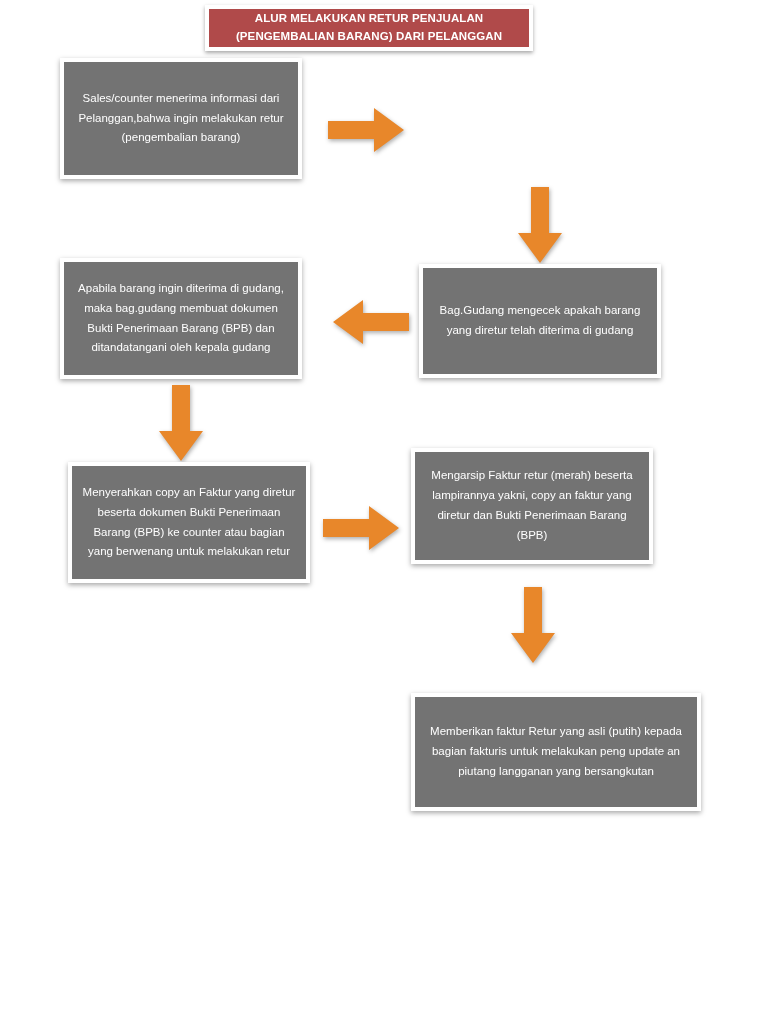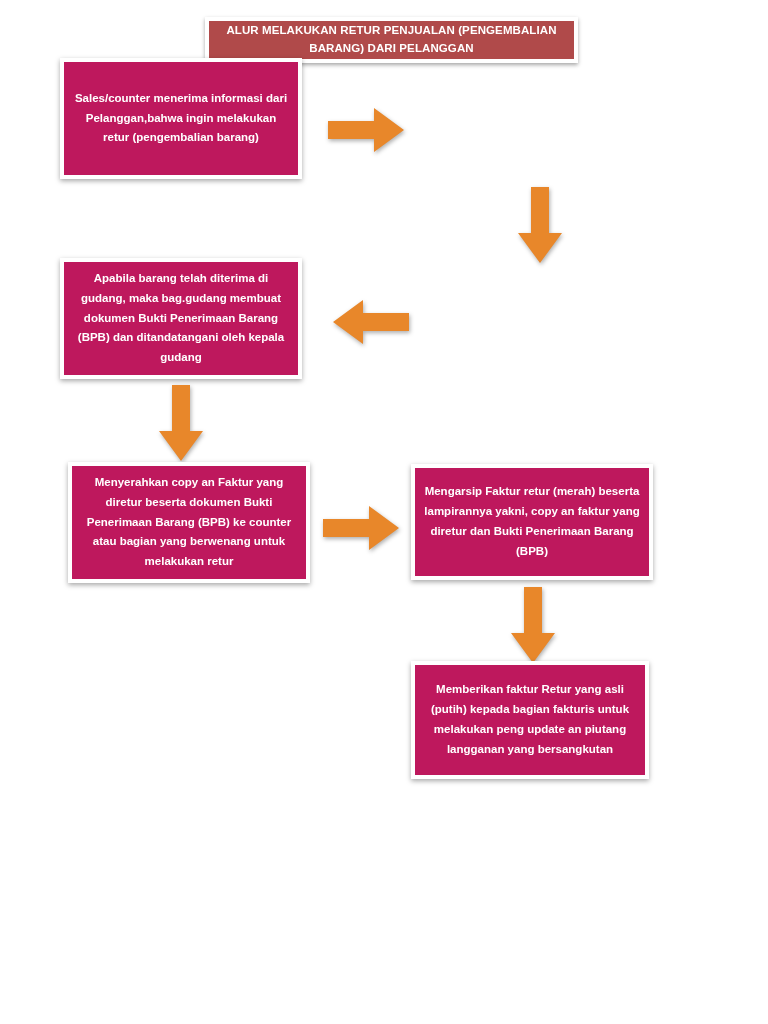--- a/index.html
+++ b/index.html
@@ -38,29 +38,29 @@
     font-size: 11.5px;
     line-height: 1.55;
     letter-spacing: 0.1px;
     padding: 4px 10px;
   }
 
   
   .pbox {
     position: absolute;
     box-sizing: border-box;
-    background: #be185d;
+    background: #737373;
     border: 4px solid #ffffff;
     box-shadow: 0 2px 5px rgba(0,0,0,0.35);
     display: flex;
     align-items: center;
     justify-content: center;
     text-align: center;
     color: #ffffff;
-    font-weight: bold;
+    font-weight: normal;
     font-size: 11.5px;
     line-height: 1.72;
     padding: 6px 8px;
   }
   .pbox .txt {
     display: block;
     width: 100%;
   }
 
   
@@ -68,75 +68,78 @@
     position: absolute;
     filter: drop-shadow(1px 2px 2px rgba(0,0,0,0.32));
   }
   .arrow svg { display: block; }
 </style>
 </head>
 <body>
 
 <div id="canvas">
 
-  <div class="title-banner" style="left:205px; top:17px; width:373px; height:46px;">
+  <div class="title-banner" style="left:205px; top:5px; width:328px; height:46px;">
     <span class="txt">ALUR MELAKUKAN RETUR PENJUALAN (PENGEMBALIAN BARANG) DARI PELANGGAN</span>
   </div>
 
   <div class="pbox" style="left:60px; top:58px; width:242px; height:121px;">
     <span class="txt">Sales/counter menerima informasi dari Pelanggan,bahwa ingin melakukan retur (pengembalian barang)</span>
   </div>
 
 
   <div class="arrow" style="left:328px; top:108px;">
     <svg width="76" height="44" viewBox="0 0 76 44">
       <polygon points="0,13 46,13 46,0 76,22 46,44 46,31 0,31" fill="#e8872a"></polygon>
     </svg>
   </div>
 
   <div class="arrow" style="left:518px; top:187px;">
     <svg width="44" height="76" viewBox="0 0 44 76">
       <polygon points="13,0 31,0 31,46 44,46 22,76 0,46 13,46" fill="#e8872a"></polygon>
     </svg>
   </div>
 
+  <div class="pbox" style="left:419px; top:264px; width:242px; height:114px;">
+    <span class="txt">Bag.Gudang mengecek apakah barang yang diretur telah diterima di gudang</span>
+  </div>
 
   <div class="arrow" style="left:333px; top:300px;">
     <svg width="76" height="44" viewBox="0 0 76 44">
       <polygon points="76,13 30,13 30,0 0,22 30,44 30,31 76,31" fill="#e8872a"></polygon>
     </svg>
   </div>
 
   <div class="pbox" style="left:60px; top:258px; width:242px; height:121px;">
-    <span class="txt">Apabila barang telah diterima di gudang, maka bag.gudang membuat dokumen Bukti Penerimaan Barang (BPB) dan ditandatangani oleh kepala gudang</span>
+    <span class="txt">Apabila barang ingin diterima di gudang, maka bag.gudang membuat dokumen Bukti Penerimaan Barang (BPB) dan ditandatangani oleh kepala gudang</span>
   </div>
 
   <div class="arrow" style="left:159px; top:385px;">
     <svg width="44" height="76" viewBox="0 0 44 76">
       <polygon points="13,0 31,0 31,46 44,46 22,76 0,46 13,46" fill="#e8872a"></polygon>
     </svg>
   </div>
 
   <div class="pbox" style="left:68px; top:462px; width:242px; height:121px;">
     <span class="txt">Menyerahkan copy an Faktur yang diretur beserta dokumen Bukti Penerimaan Barang (BPB) ke counter atau bagian yang berwenang untuk melakukan retur</span>
   </div>
 
   <div class="arrow" style="left:323px; top:506px;">
     <svg width="76" height="44" viewBox="0 0 76 44">
       <polygon points="0,13 46,13 46,0 76,22 46,44 46,31 0,31" fill="#e8872a"></polygon>
     </svg>
   </div>
 
-  <div class="pbox" style="left:411px; top:464px; width:242px; height:116px;align-items:center;">
+  <div class="pbox" style="left:411px; top:448px; width:242px; height:116px;align-items:center;">
     <span class="txt">Mengarsip Faktur retur (merah) beserta lampirannya yakni, copy an faktur yang diretur dan Bukti Penerimaan Barang (BPB)</span>
   </div>
 
   <div class="arrow" style="left:511px; top:587px;">
     <svg width="44" height="76" viewBox="0 0 44 76">
       <polygon points="13,0 31,0 31,46 44,46 22,76 0,46 13,46" fill="#e8872a"></polygon>
     </svg>
   </div>
 
-  <div class="pbox" style="left:411px; top:661px; width:238px; height:118px;">
+  <div class="pbox" style="left:411px; top:693px; width:290px; height:118px;">
     <span class="txt">Memberikan faktur Retur yang asli (putih) kepada bagian fakturis untuk melakukan peng update an piutang langganan yang bersangkutan</span>
   </div>
 
 </div>
 
 </body></html>

